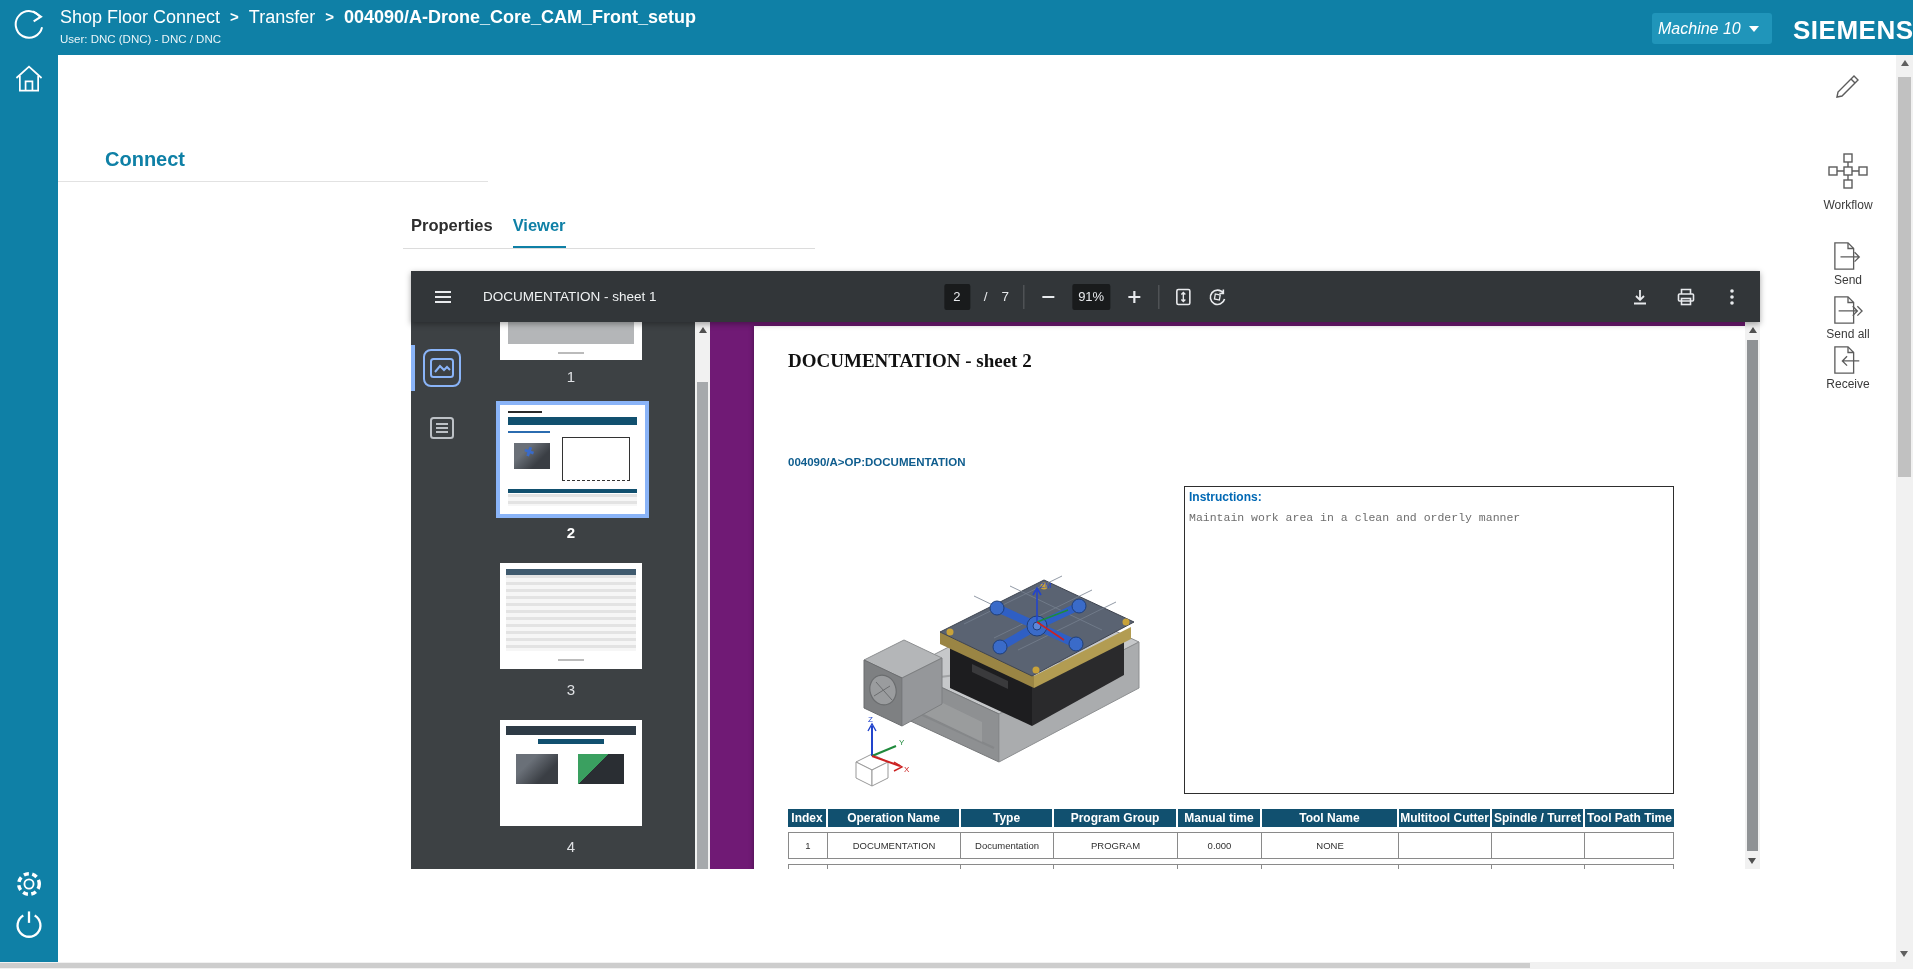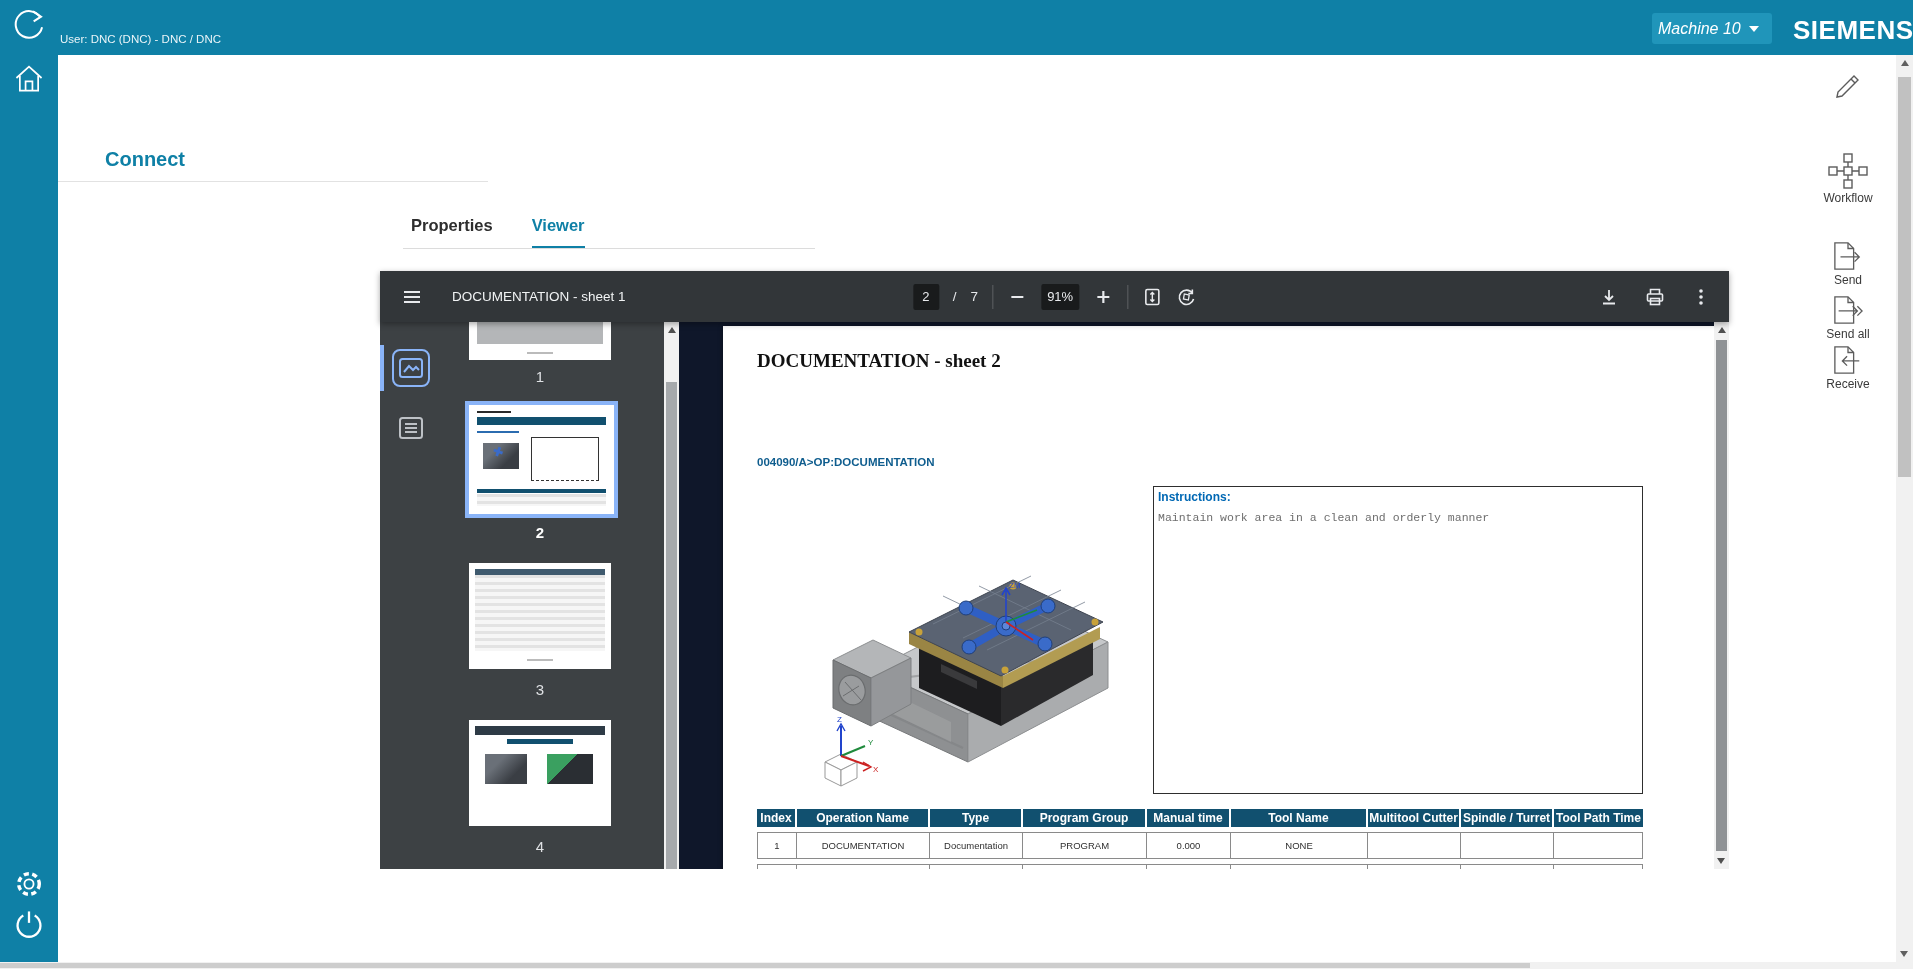--- a/index.html
+++ b/index.html
@@ -38,26 +38,26 @@
   .doc-table-wrap::after{content:"";position:absolute;left:254px;top:2px;bottom:0;width:2px;background:#222;}
   .doc-table{width:248px;border-collapse:collapse;border-top:1px solid #d5d5d5;}
   .doc-table th{background:#e9e9e9;font-size:16px;font-weight:bold;color:#1c1c1c;text-align:left;
                 padding:6px 8px;border-right:2px solid #222;height:20px;}
   .doc-table th:first-child{width:143px;}
   .doc-table td{font-size:13px;color:#3d3d3d;padding:8px 8px;background:#cfe9f2;}
   .doc-table tbody tr{cursor:pointer;}
 
   
   .viewer-tabs{position:absolute;left:403px;top:216px;width:412px;height:33px;border-bottom:1px solid #dcdcdc;
-               display:flex;gap:39px;padding-left:8px;}
+               display:flex;gap:20px;padding-left:8px;}
   .vtab{font-size:16.5px;font-weight:bold;color:#2e2e2e;cursor:pointer;padding-bottom:8px;}
   .vtab.active{color:#0f80a6;border-bottom:2px solid #0f80a6;}
 
   
-  .pdf{position:absolute;left:380px;top:271px;width:1349px;height:598px;background:#0f172a;}
+  .pdf{position:absolute;left:411px;top:271px;width:1349px;height:598px;background:#701a75;}
   .pdf-toolbar{position:absolute;left:0;top:0;width:100%;height:51px;background:#323639;color:#e8eaed;
                display:flex;align-items:center;z-index:3;box-shadow:0 2px 6px rgba(0,0,0,.35);}
   .tb-left{display:flex;align-items:center;gap:30px;margin-left:22px;}
   .tb-title{font-size:13.5px;color:#f1f3f4;}
   .tb-center{position:absolute;left:50%;top:0;height:51px;transform:translateX(-50%);
              display:flex;align-items:center;gap:14px;}
   .tb-right{position:absolute;right:18px;top:0;height:51px;display:flex;align-items:center;gap:26px;}
   .tb-btn{background:none;border:none;padding:0;cursor:pointer;display:flex;align-items:center;}
   .tb-btn svg{width:20px;height:20px;stroke:#e8eaed;fill:none;stroke-width:1.8;}
   .page-box{min-width:26px;height:26px;background:#191b1c;border-radius:2px;display:flex;align-items:center;
@@ -140,20 +140,23 @@
   .h-scroll{position:absolute;left:0;bottom:0;height:7px;right:17px;background:#f1f1f1;z-index:7;}
   .h-thumb{position:absolute;left:0;top:1px;bottom:1px;width:1530px;background:#cdcdcd;}
   .corner{position:absolute;right:0;bottom:0;width:17px;height:7px;background:#f1f1f1;z-index:7;}
 </style>
 </head>
 <body>
 
 <div class="screen">
 
   <div class="app-header">
+    <div class="crumbs">
+      <span>Shop Floor Connect</span><span class="sep">&gt;</span><span>Transfer</span><span class="sep">&gt;</span><span class="crumb-current">004090/A-Drone_Core_CAM_Front_setup</span>
+    </div>
     <div class="user-line">User: DNC (DNC) - DNC / DNC</div>
     <button class="machine-btn">
       <span>Machine 10</span>
       <span class="caret-down"></span>
     </button>
     <div class="brand">SIEMENS</div>
   </div>
 
   <div class="left-rail">
     <div class="rail-icon" style="top:8px;">
@@ -444,21 +447,21 @@
     </div>
   </div>
 
   <div class="right-bar">
     <div class="rb-item" style="top:14px;">
       <svg viewBox="0 0 34 34" width="34" height="34">
         <path d="M6,28 L7,23 L23,7 L27,11 L11,27 Z"></path>
         <path d="M20,10 L24,14"></path>
       </svg>
     </div>
-    <div class="rb-item" style="top:98px;">
+    <div class="rb-item" style="top:98px;gap:7px;">
       <svg viewBox="0 0 46 36" width="46" height="36">
         <rect x="19" y="1" width="8" height="8"></rect>
         <rect x="19" y="14" width="8" height="8"></rect>
         <rect x="19" y="27" width="8" height="8"></rect>
         <rect x="4" y="14" width="8" height="8"></rect>
         <rect x="34" y="14" width="8" height="8"></rect>
         <path d="M12,18 H19 M27,18 H34 M23,9 V14 M23,22 V27"></path>
       </svg>
       <span class="rb-label">Workflow</span>
     </div>

